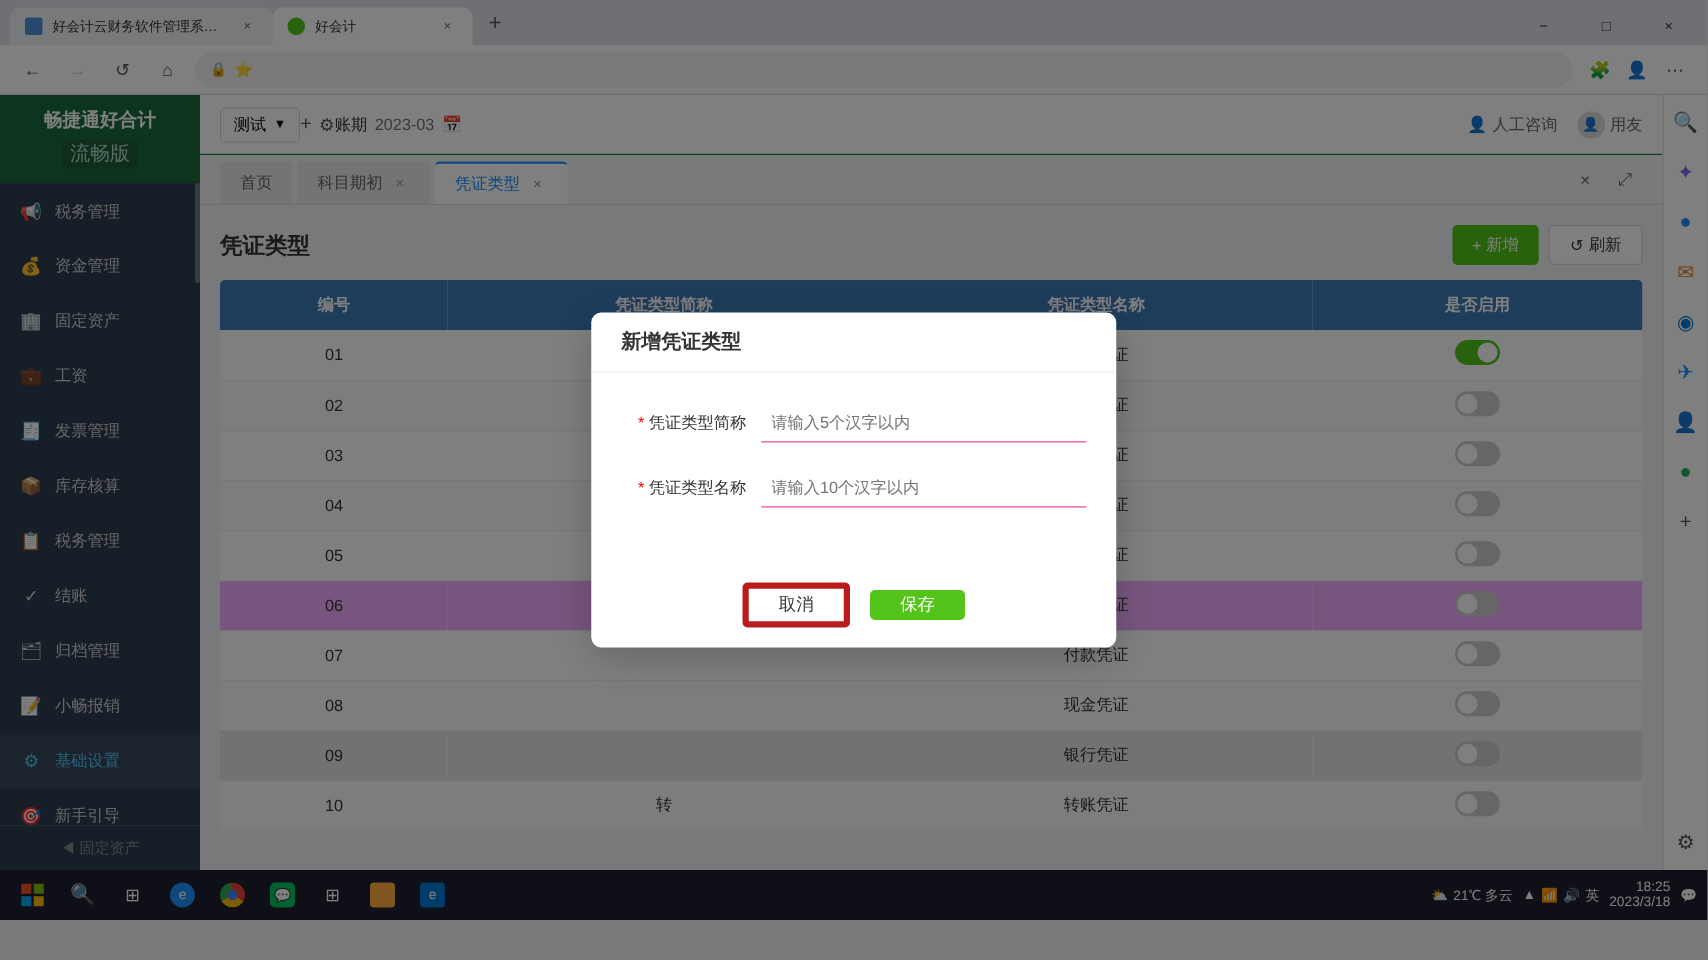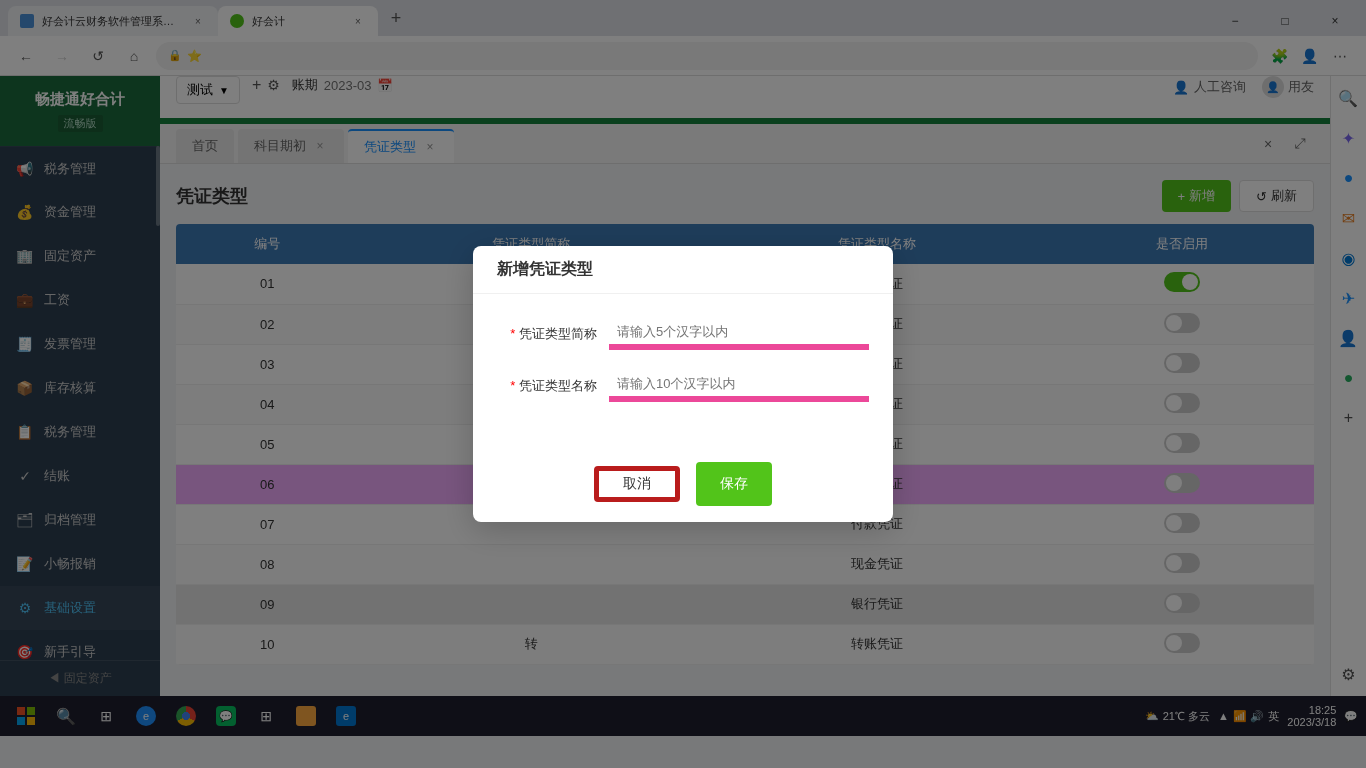--- a/index.html
+++ b/index.html
@@ -48,21 +48,21 @@
     .sidebar-icon { width: 18px; height: 18px; display: flex; align-items: center; justify-content: center; font-size: 14px; }
     .sidebar-footer {
       height: 36px; display: flex; align-items: center; justify-content: center; font-size: 12px; color: #888; cursor: pointer; border-top: 1px solid rgba(255,255,255,0.1);
     }
 
     
     .main-content { flex: 1; display: flex; flex-direction: column; overflow: hidden; }
 
     
     .app-header {
-      height: 48px; background: #fff; border-bottom: 6px solid #15803d; display: flex; align-items: flex-start; padding: 0 16px; gap: 12px;
+      height: 48px; background: #fff; border-bottom: 1px solid #15803d; display: flex; align-items: center; padding: 0 16px; 
     }
     .workspace-selector {
       display: flex; align-items: center; gap: 6px; padding: 4px 10px; border: 1px solid #ddd; border-radius: 4px; cursor: pointer; font-size: 13px;
     }
     .period-display {
       display: flex; align-items: center; gap: 6px; font-size: 13px; color: #333;
     }
     .header-right { margin-left: auto; display: flex; align-items: center; gap: 16px; }
     .consultation-btn { display: flex; align-items: center; gap: 4px; color: #666; font-size: 13px; cursor: pointer; }
     .user-btn { display: flex; align-items: center; gap: 4px; color: #666; font-size: 13px; cursor: pointer; }
@@ -89,21 +89,21 @@
     .btn-primary {
       height: 32px; padding: 0 16px; background: #52c41a; color: #fff; border: none; border-radius: 4px; cursor: pointer; font-size: 13px; display: flex; align-items: center; gap: 4px;
     }
     .btn-default {
       height: 32px; padding: 0 16px; background: #fff; color: #333; border: 1px solid #ddd; border-radius: 4px; cursor: pointer; font-size: 13px; display: flex; align-items: center; gap: 4px;
     }
 
     
     .data-table { width: 100%; border-collapse: collapse; background: #fff; border-radius: 4px; overflow: hidden; }
     .data-table thead tr { background: #3d7ab5; color: #fff; height: 40px; }
-    .data-table thead th { text-align: center; font-weight: normal; font-size: 13px; padding: 0 16px; }
+    .data-table thead th { text-align: center; font-weight: bold; font-size: 13px; padding: 0 16px; }
     .data-table tbody tr { height: 40px; border-bottom: 1px solid #eee; }
     .data-table tbody td { text-align: center; font-size: 13px; color: #333; padding: 0 16px; }
 
     
     .toggle {
       width: 36px; height: 20px; border-radius: 10px; background: #ccc; position: relative; cursor: pointer; display: inline-flex; align-items: center;
     }
     .toggle.on { background: #52c41a; }
     .toggle-knob {
       width: 16px; height: 16px; background: #fff; border-radius: 50%; position: absolute; top: 2px; left: 2px; transition: left 0.2s;
@@ -124,30 +124,30 @@
       background: #fff; border-radius: 8px; width: 420px; padding: 0; overflow: hidden; box-shadow: 0 8px 32px rgba(0,0,0,0.2);
     }
     .modal-header {
       height: 48px; padding: 0 24px; display: flex; align-items: center; justify-content: space-between; font-size: 16px; font-weight: bold; color: #333; border-bottom: 1px solid #f0f0f0;
     }
     .modal-body { padding: 24px; }
     .form-row { display: flex; align-items: center; margin-bottom: 20px; gap: 12px; }
     .form-label { width: 100px; text-align: right; font-size: 13px; color: #333; flex-shrink: 0; }
     .form-label::before { content: '* '; color: #f00; }
     .form-input {
-      flex: 1; height: 32px; border: none; border-bottom: 6px solid #ec4899; outline: none; font-size: 13px; padding: 0 8px; color: #999;
+      flex: 1; height: 32px; border: none; border-bottom: 1px solid #ec4899; outline: none; font-size: 13px; padding: 0 8px; color: #999;
     }
     .modal-footer {
       padding: 16px 24px; display: flex; align-items: center; justify-content: center; gap: 16px;
     }
     .btn-cancel {
       height: 36px; padding: 0 24px; background: #fff; color: #333; border: 5px solid #b91c1c; border-radius: 4px; cursor: pointer; font-size: 14px;
     }
     .btn-save {
-      height: 44px; padding: 0 24px; background: #52c41a; color: #fff; border: none; border-radius: 4px; cursor: pointer; font-size: 14px;
+      height: 24px; padding: 0 24px; background: #52c41a; color: #fff; border: none; border-radius: 4px; cursor: pointer; font-size: 14px;
     }
 
     
     .taskbar {
       height: 40px; background: #1e1e2e; display: flex; align-items: center; padding: 0 8px; gap: 4px;
     }
     .taskbar-start { width: 36px; height: 36px; display: flex; align-items: center; justify-content: center; }
     .taskbar-btn { width: 36px; height: 36px; display: flex; align-items: center; justify-content: center; border-radius: 4px; cursor: pointer; }
     .taskbar-icon { width: 20px; height: 20px; border-radius: 2px; }
     .taskbar-right { margin-left: auto; display: flex; align-items: center; gap: 8px; color: #fff; font-size: 11px; }
@@ -190,21 +190,21 @@
     <div class="tool-btn">👤</div>
     <div class="tool-btn">⋯</div>
   </div>
 </div>
 
 <div class="app-container">
 
   <div class="sidebar">
     <div class="sidebar-logo">
       <div style="font-size:15px;font-weight:bold;color:#fff;">畅捷通好合计</div>
-      <div style="font-size:11px;color:#aed6c0;margin-top:6px;background:#1a5c35;padding:1px 6px;border-radius:2px;">流畅版</div>
+      <div style="font-size:16px;color:#aed6c0;margin-top:6px;background:#1a5c35;padding:1px 6px;border-radius:2px;">流畅版</div>
     </div>
     <div class="sidebar-nav" style="position:relative;">
 
       <div style="position:absolute;right:0;top:0;width:4px;height:80px;background:rgba(255,255,255,0.3);border-radius:2px;"></div>
 
       <div class="sidebar-item" style="border-top:1px solid rgba(255,255,255,0.05);">
         <span class="sidebar-icon">📢</span>
         <span>税务管理</span>
       </div>
       <div class="sidebar-item">

